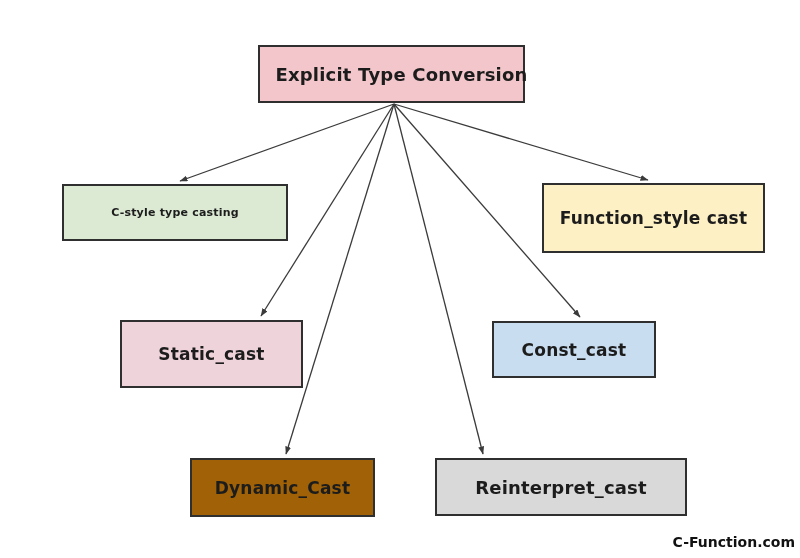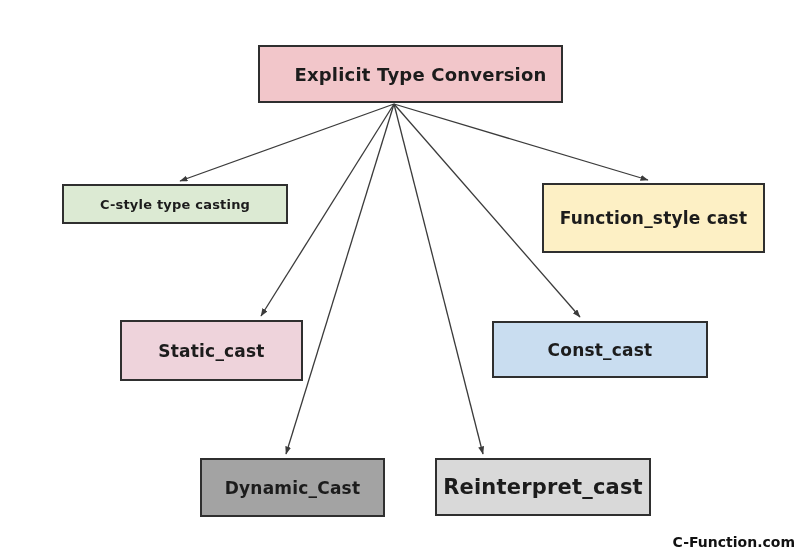--- a/index.html
+++ b/index.html
@@ -31,27 +31,27 @@
     border: 2px solid #2f2f2f;
     display: flex;
     align-items: center;
     justify-content: center;
     text-align: center;
     color: #1c1c1c;
     font-weight: bold;
     letter-spacing: 0.2px;
     white-space: nowrap;
   }
-  .node-root        { left: 258px; top: 45px;  width: 305px; height: 58px; font-size: 18px; padding-left: 20px; }
-  .node-cstyle      { left: 62px;  top: 184px; width: 226px; height: 40px; font-size: 13px; }
+  .node-root        { left: 258px; top: 45px;  width: 267px; height: 58px; font-size: 18px; padding-left: 20px; }
+  .node-cstyle      { left: 62px;  top: 184px; width: 226px; height: 57px; font-size: 11px; }
   .node-function    { left: 542px; top: 183px; width: 223px; height: 70px; font-size: 17px; }
-  .node-static      { left: 120px; top: 320px; width: 183px; height: 61px; font-size: 17px; }
-  .node-const       { left: 492px; top: 321px; width: 216px; height: 57px; font-size: 17px; }
+  .node-static      { left: 120px; top: 320px; width: 183px; height: 68px; font-size: 17px; }
+  .node-const       { left: 492px; top: 321px; width: 164px; height: 57px; font-size: 17px; }
   .node-dynamic     { left: 190px; top: 458px; width: 185px; height: 59px; font-size: 17px; }
-  .node-reinterpret { left: 435px; top: 458px; width: 216px; height: 58px; font-size: 21px; }
+  .node-reinterpret { left: 435px; top: 458px; width: 252px; height: 58px; font-size: 18px; }
   .watermark {
     position: absolute;
     right: 5px;
     bottom: 8px;
     font-size: 14px;
     font-weight: bold;
     color: #111111;
   }
 </style>
 </head>
@@ -86,21 +86,21 @@
   </div>
 
   <div class="node node-static" style="background-color: rgb(238, 211, 219);">
     <span>Static_cast</span>
   </div>
 
   <div class="node node-const" style="background-color: rgb(201, 221, 240);">
     <span>Const_cast</span>
   </div>
 
-  <div class="node node-dynamic" style="background-color: #a3a3a3; margin-left: 10px;">
+  <div class="node node-dynamic" style="background-color: #a16207;">
     <span>Dynamic_Cast</span>
   </div>
 
   <div class="node node-reinterpret" style="background-color: rgb(217, 217, 217);">
     <span>Reinterpret_cast</span>
   </div>
 
   <div class="watermark">C-Function.com</div>
 
 </div>

